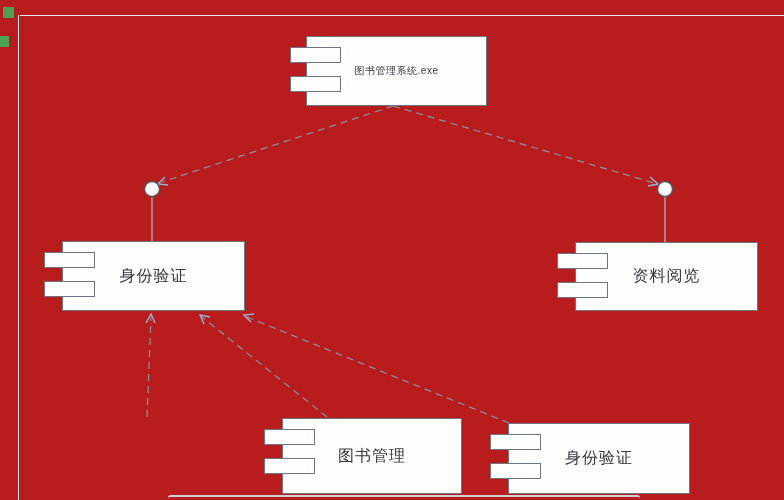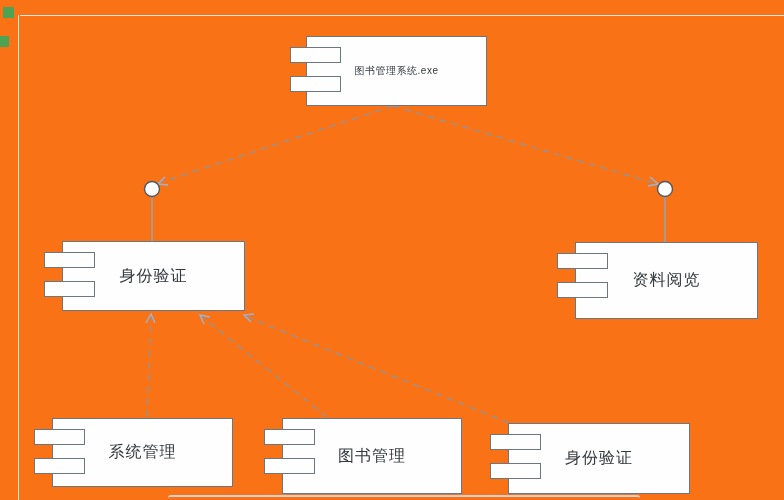--- a/index.html
+++ b/index.html
@@ -8,21 +8,21 @@
     width: 784px;
     height: 500px;
     background: #ffffff;
     overflow: hidden;
     font-family: "Liberation Sans", "DejaVu Sans", sans-serif;
   }
   .stage {
     position: relative;
     width: 784px;
     height: 500px;
-    background: #f97316;
+    background: #b91c1c;
   }
   
   .frame-h {
     position: absolute;
     left: 20px; top: 15px;
     width: 764px; height: 0;
     border-top: 1px solid #e4e7e9;
   }
   .frame-v {
     position: absolute;
@@ -130,31 +130,26 @@
     <span class="bar b2"></span>
     <span class="comp-label">图书管理系统.exe</span>
   </div>
 
   <div class="comp" style="left:62px; top:241px; width:183px; height:70px;">
     <span class="bar b1"></span>
     <span class="bar b2"></span>
     <span class="comp-label">身份验证</span>
   </div>
 
-  <div class="comp" style="left:575px; top:242px; width:183px; height:77px;">
+  <div class="comp" style="left:575px; top:242px; width:183px; height:69px;">
     <span class="bar b1"></span>
     <span class="bar b2"></span>
     <span class="comp-label">资料阅览</span>
   </div>
 
-  <div class="comp" style="left:52px; top:418px; width:181px; height:69px;">
-    <span class="bar b1"></span>
-    <span class="bar b2"></span>
-    <span class="comp-label">系统管理</span>
-  </div>
 
   <div class="comp" style="left:282px; top:418px; width:180px; height:76px;">
     <span class="bar b1"></span>
     <span class="bar b2"></span>
     <span class="comp-label">图书管理</span>
   </div>
 
   <div class="comp" style="left:508px; top:423px; width:182px; height:71px;">
     <span class="bar b1"></span>
     <span class="bar b2"></span>

